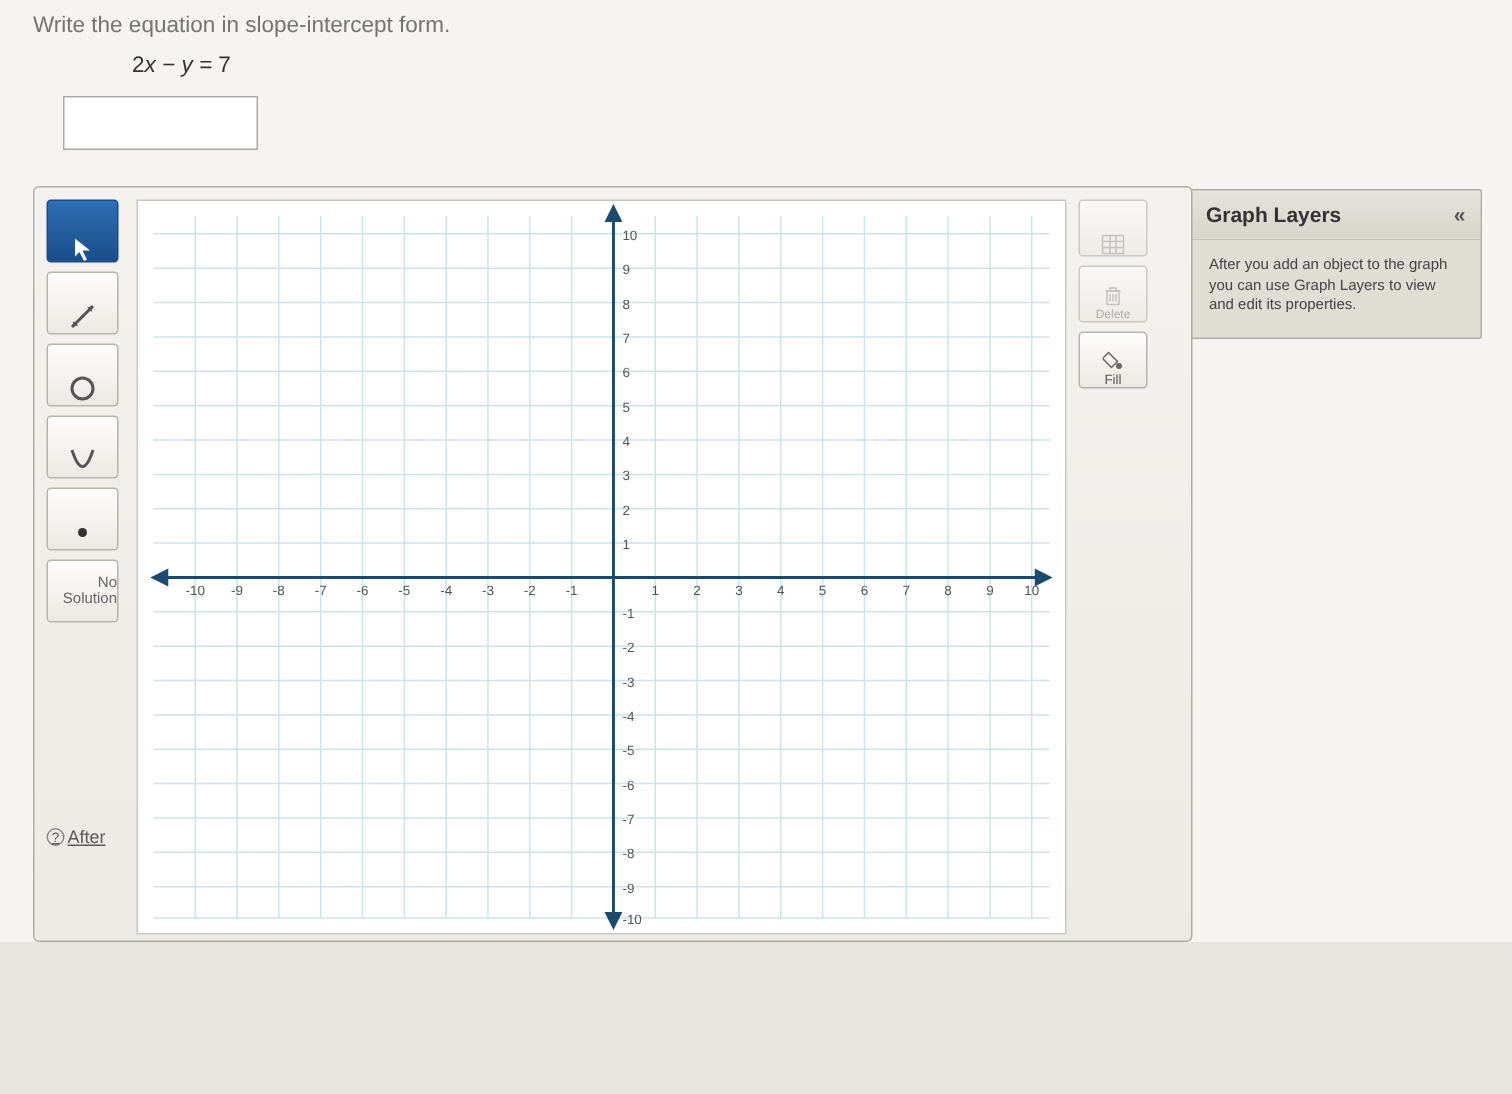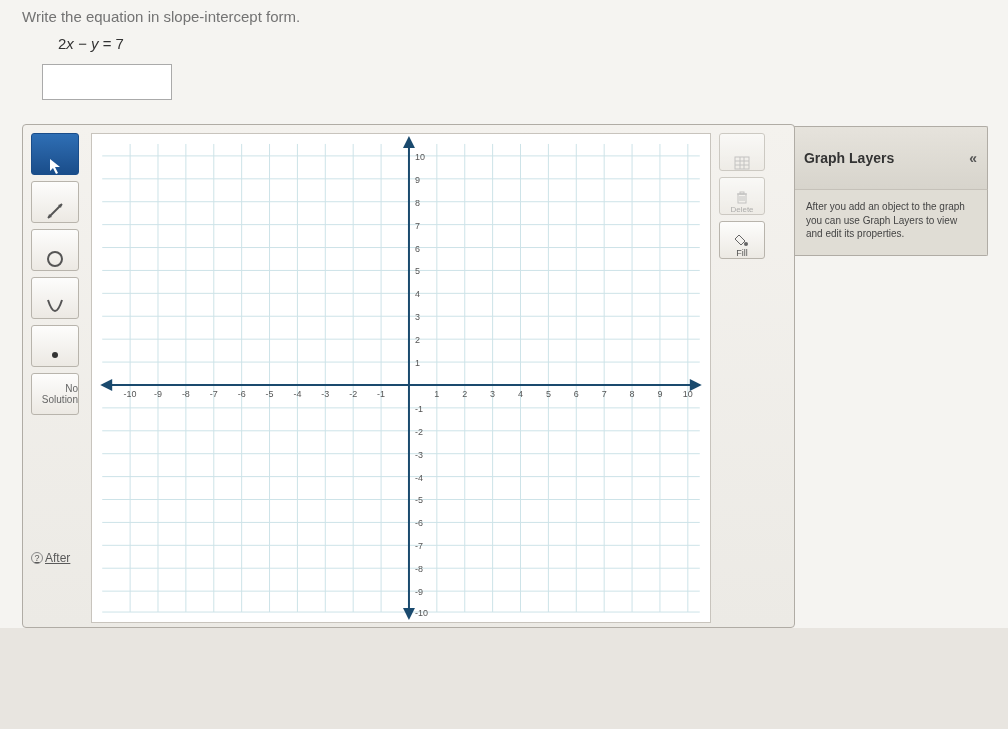--- a/index.html
+++ b/index.html
@@ -16,21 +16,21 @@
     padding: 8px 20px 0 22px;
     background: #f5f4f1;
   }
   .instruction {
     font-size: 15px;
     color: #737373;
     margin-bottom: 10px;
   }
   .equation {
     font-size: 15px;
-    margin-left: 36px;
+    margin-left: 66px;
     margin-bottom: 12px;
     font-style: italic;
   }
   .equation .num { font-style: normal; }
   .answer-box {
     width: 130px;
     height: 36px;
     border: 1px solid #aaa;
     background: #fff;
     margin-left: 20px;
@@ -144,21 +144,21 @@
 
   .layers-panel {
     width: 200px;
     margin-left: -2px;
     margin-top: 2px;
   }
   .layers-header {
     background: linear-gradient(#e6e3dc,#d7d4cc);
     border: 1px solid #b0aca5;
     border-bottom: 1px solid #c5c1b9;
-    padding: 23px 10px;
+    padding: 8px 10px;
     font-size: 14px;
     font-weight: bold;
     color: #333;
     display:flex;justify-content:space-between;align-items:center;
     border-radius: 2px 2px 0 0;
   }
   .layers-body {
     background: #e0ddd5;
     border: 1px solid #b0aca5;
     border-top: none;

